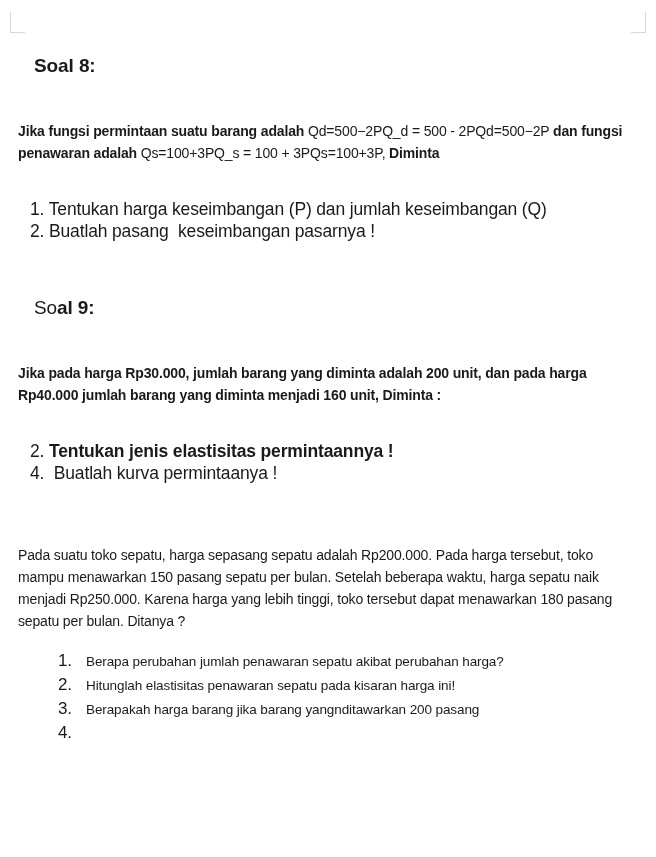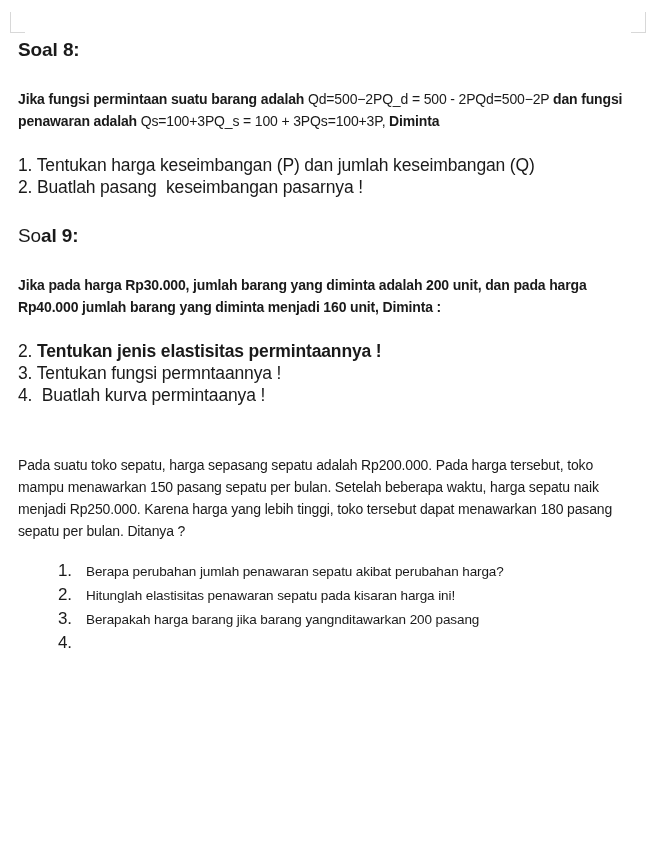--- a/index.html
+++ b/index.html
@@ -44,21 +44,21 @@
     height: 857px;
     padding: 38px 16px 0 18px;
     box-sizing: border-box;
   }
 
   .heading {
     font-size: 19px;
     line-height: 24px;
     font-weight: bold;
     letter-spacing: -0.1px;
-    margin: 0;
+    margin: 16px;
   }
   .heading .soft {
     font-weight: normal;
   }
 
   .para {
     font-size: 14px;
     line-height: 22px;
     letter-spacing: -0.15px;
     margin: 0;
@@ -68,21 +68,21 @@
     font-weight: bold;
   }
   .para b {
     font-weight: bold;
   }
   .para .reg {
     font-weight: normal;
   }
 
   .list {
-    margin: 0;
+    margin: 12px;
     padding: 0;
     list-style: none;
   }
   .list li {
     font-size: 17.5px;
     line-height: 22px;
     letter-spacing: -0.15px;
     white-space: pre-wrap;
   }
   .list li .num {
@@ -145,21 +145,20 @@
   <h2 class="heading"><span class="soft">So</span><span>al 9:</span></h2>
 
   <div class="gap-xl"></div>
 
   <p class="para bold">Jika pada harga Rp30.000, jumlah barang yang diminta adalah 200 unit, dan pada harga Rp40.000 jumlah barang yang diminta menjadi 160 unit, Diminta :</p>
 
   <div class="gap-lg"></div>
 
   <ul class="list">
     <li class="b"><span class="num">2.</span> <span class="txt">Tentukan jenis elastisitas permintaannya !</span></li>
-    <li><span class="num">3.</span> <span class="txt">Tentukan fungsi permntaannya !</span></li>
     <li><span class="num">4.</span> <span class="txt"> Buatlah kurva permintaanya !</span></li>
   </ul>
 
   <div class="gap-lg"></div>
 
 
   <div class="gap-xl"></div>
 
   <p class="para">Pada suatu toko sepatu, harga sepasang sepatu adalah Rp200.000. Pada harga tersebut, toko mampu menawarkan 150 pasang sepatu per bulan. Setelah beberapa waktu, harga sepatu naik menjadi Rp250.000. Karena harga yang lebih tinggi, toko tersebut dapat menawarkan 180 pasang sepatu per bulan. Ditanya ?</p>
 

